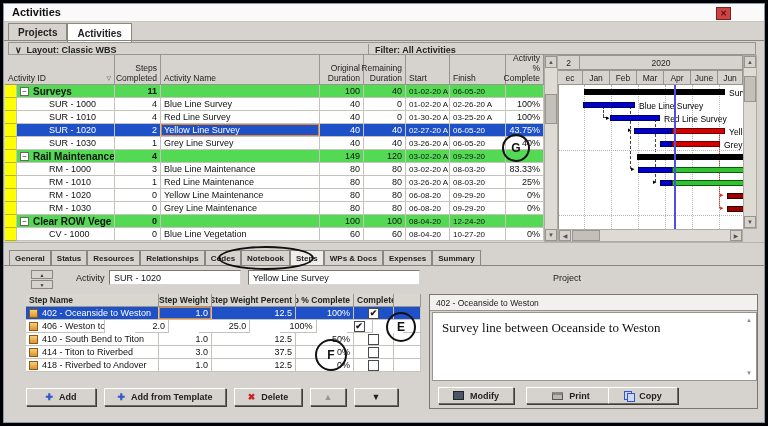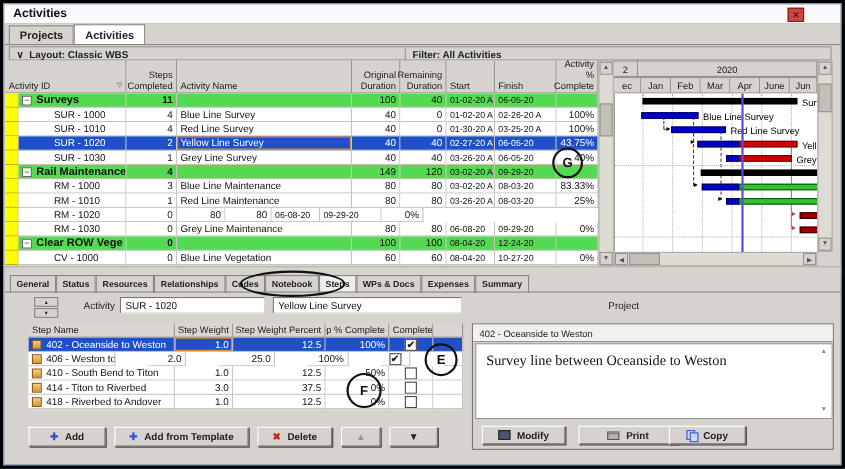--- a/index.html
+++ b/index.html
@@ -43,21 +43,21 @@
   .dashv{position:absolute;width:1px;border-left:1px dashed #444;}
   .dashh{position:absolute;height:1px;border-top:1px dashed #444;}
   .redv{position:absolute;width:1px;border-left:1px solid #e23030;}
   .redh{position:absolute;height:1px;border-top:1px solid #e23030;}
   .arr{position:absolute;font-size:7px;line-height:7px;color:#000;}
   .arr.red{color:#e23030;}
   .dtab{height:16px;font-size:8px;padding:0 5px;border:1px solid #8a8780;border-bottom:none;background:#d6d3ce;color:#222;display:inline-flex;align-items:center;font-weight:bold;}
   .dtab.active{background:#efeeec;}
   .field{background:#fff;border:1px solid #7a7770;border-right-color:#d9d6d0;border-bottom-color:#d9d6d0;font-size:9px;padding:1px 4px;display:flex;align-items:center;color:#111;overflow:hidden;white-space:nowrap;}
   .lbl{font-size:9px;color:#222;}
-  .shdr{background:#d9d6d0;border-right:1px solid #98958e;border-bottom:1px solid #98958e;font-size:8.5px;font-weight:normal;color:#222;display:flex;align-items:center;padding:0 3px;overflow:hidden;white-space:nowrap;}
+  .shdr{background:#d9d6d0;border-right:1px solid #98958e;border-bottom:1px solid #98958e;font-size:8.5px;font-weight:bold;color:#222;display:flex;align-items:center;padding:0 3px;overflow:hidden;white-space:nowrap;}
   .shdr.r{justify-content:flex-end;}
   .srow{position:absolute;left:0;width:395px;height:13px;display:flex;}
   .sc{height:13px;border-right:1px solid #c6c3bd;border-bottom:1px solid #c6c3bd;font-size:9px;display:flex;align-items:center;padding:0 3px;background:#fff;color:#111;overflow:hidden;white-space:nowrap;}
   .sc.r{justify-content:flex-end;}
   .ssel .sc{background:#1e50c8;color:#fff;}
   .stepicon{width:9px;height:9px;background:linear-gradient(#f7cf7a,#e0912d);border:1px solid #8a5a1a;margin-right:4px;flex:none;}
   .cb{width:11px;height:11px;background:#fff;border:1px solid #4a4a4a;font-size:9px;line-height:9px;font-weight:bold;color:#1a1a2e;display:flex;align-items:center;justify-content:center;}
   .btn{background:#d6d3ce;border:1px solid #6d6a65;border-top-color:#fff;border-left-color:#fff;box-shadow:1px 1px 0 #403e3a;font-size:9px;font-weight:bold;color:#222;display:flex;align-items:center;justify-content:center;gap:6px;}
   .plus{color:#3355cc;font-size:9px;font-weight:bold;}
   .xicon{color:#cc2222;font-size:9px;font-weight:bold;}
@@ -76,21 +76,21 @@
 </style>
 </head>
 <body>
 
 <div id="win">
 
   <div class="abs titlebar"></div>
   <div class="abs title">Activities</div>
   <div class="abs closebtn">✕</div>
 
-  <div class="abs" style="left:4px;top:19px;height:18px;display:flex;align-items:flex-end;" id="main-tabs">
+  <div class="abs" style="left:4px;top:19px;height:18px;display:flex;" id="main-tabs">
       <div class="tab">Projects</div>
       <div class="tab active" style="height: 19px;">Activities</div>
     </div>
   <div class="abs tabline"></div>
 
   <div class="abs toolbar">
     <div class="tcell" style="left:0;width:360px;border-right:1px solid #98958e;">
       <span style="margin-right:5px;">∨</span>
       <span>Layout: Classic WBS</span>
     </div>
@@ -205,20 +205,21 @@
         <div class="tc r" style="width: 44px;">80</div>
         <div class="tc r" style="width: 42px;">80</div>
         <div class="tc date" style="width: 44px;">03-26-20 A</div>
         <div class="tc date" style="width: 56px;">08-03-20</div>
         <div class="tc r" style="width: 38px;">25%</div>
       </div>
       <div class="trow" style="top: 104px;">
         <div class="ycol" style="width: 12px; height: 13px;"></div>
         <div class="tc" style="width: 98px; padding-left: 32px;">RM - 1020</div>
         <div class="tc r" style="width: 46px;">0</div>
+        <div class="tc" style="width: 159px;">Yellow Line Maintenance</div>
         <div class="tc r" style="width: 44px;">80</div>
         <div class="tc r" style="width: 42px;">80</div>
         <div class="tc date" style="width: 44px;">06-08-20</div>
         <div class="tc date" style="width: 56px;">09-29-20</div>
         <div class="tc r" style="width: 38px;">0%</div>
       </div>
       <div class="trow" style="top: 117px;">
         <div class="ycol" style="width: 12px; height: 13px;"></div>
         <div class="tc" style="width: 98px; padding-left: 32px;">RM - 1030</div>
         <div class="tc r" style="width: 46px;">0</div>

